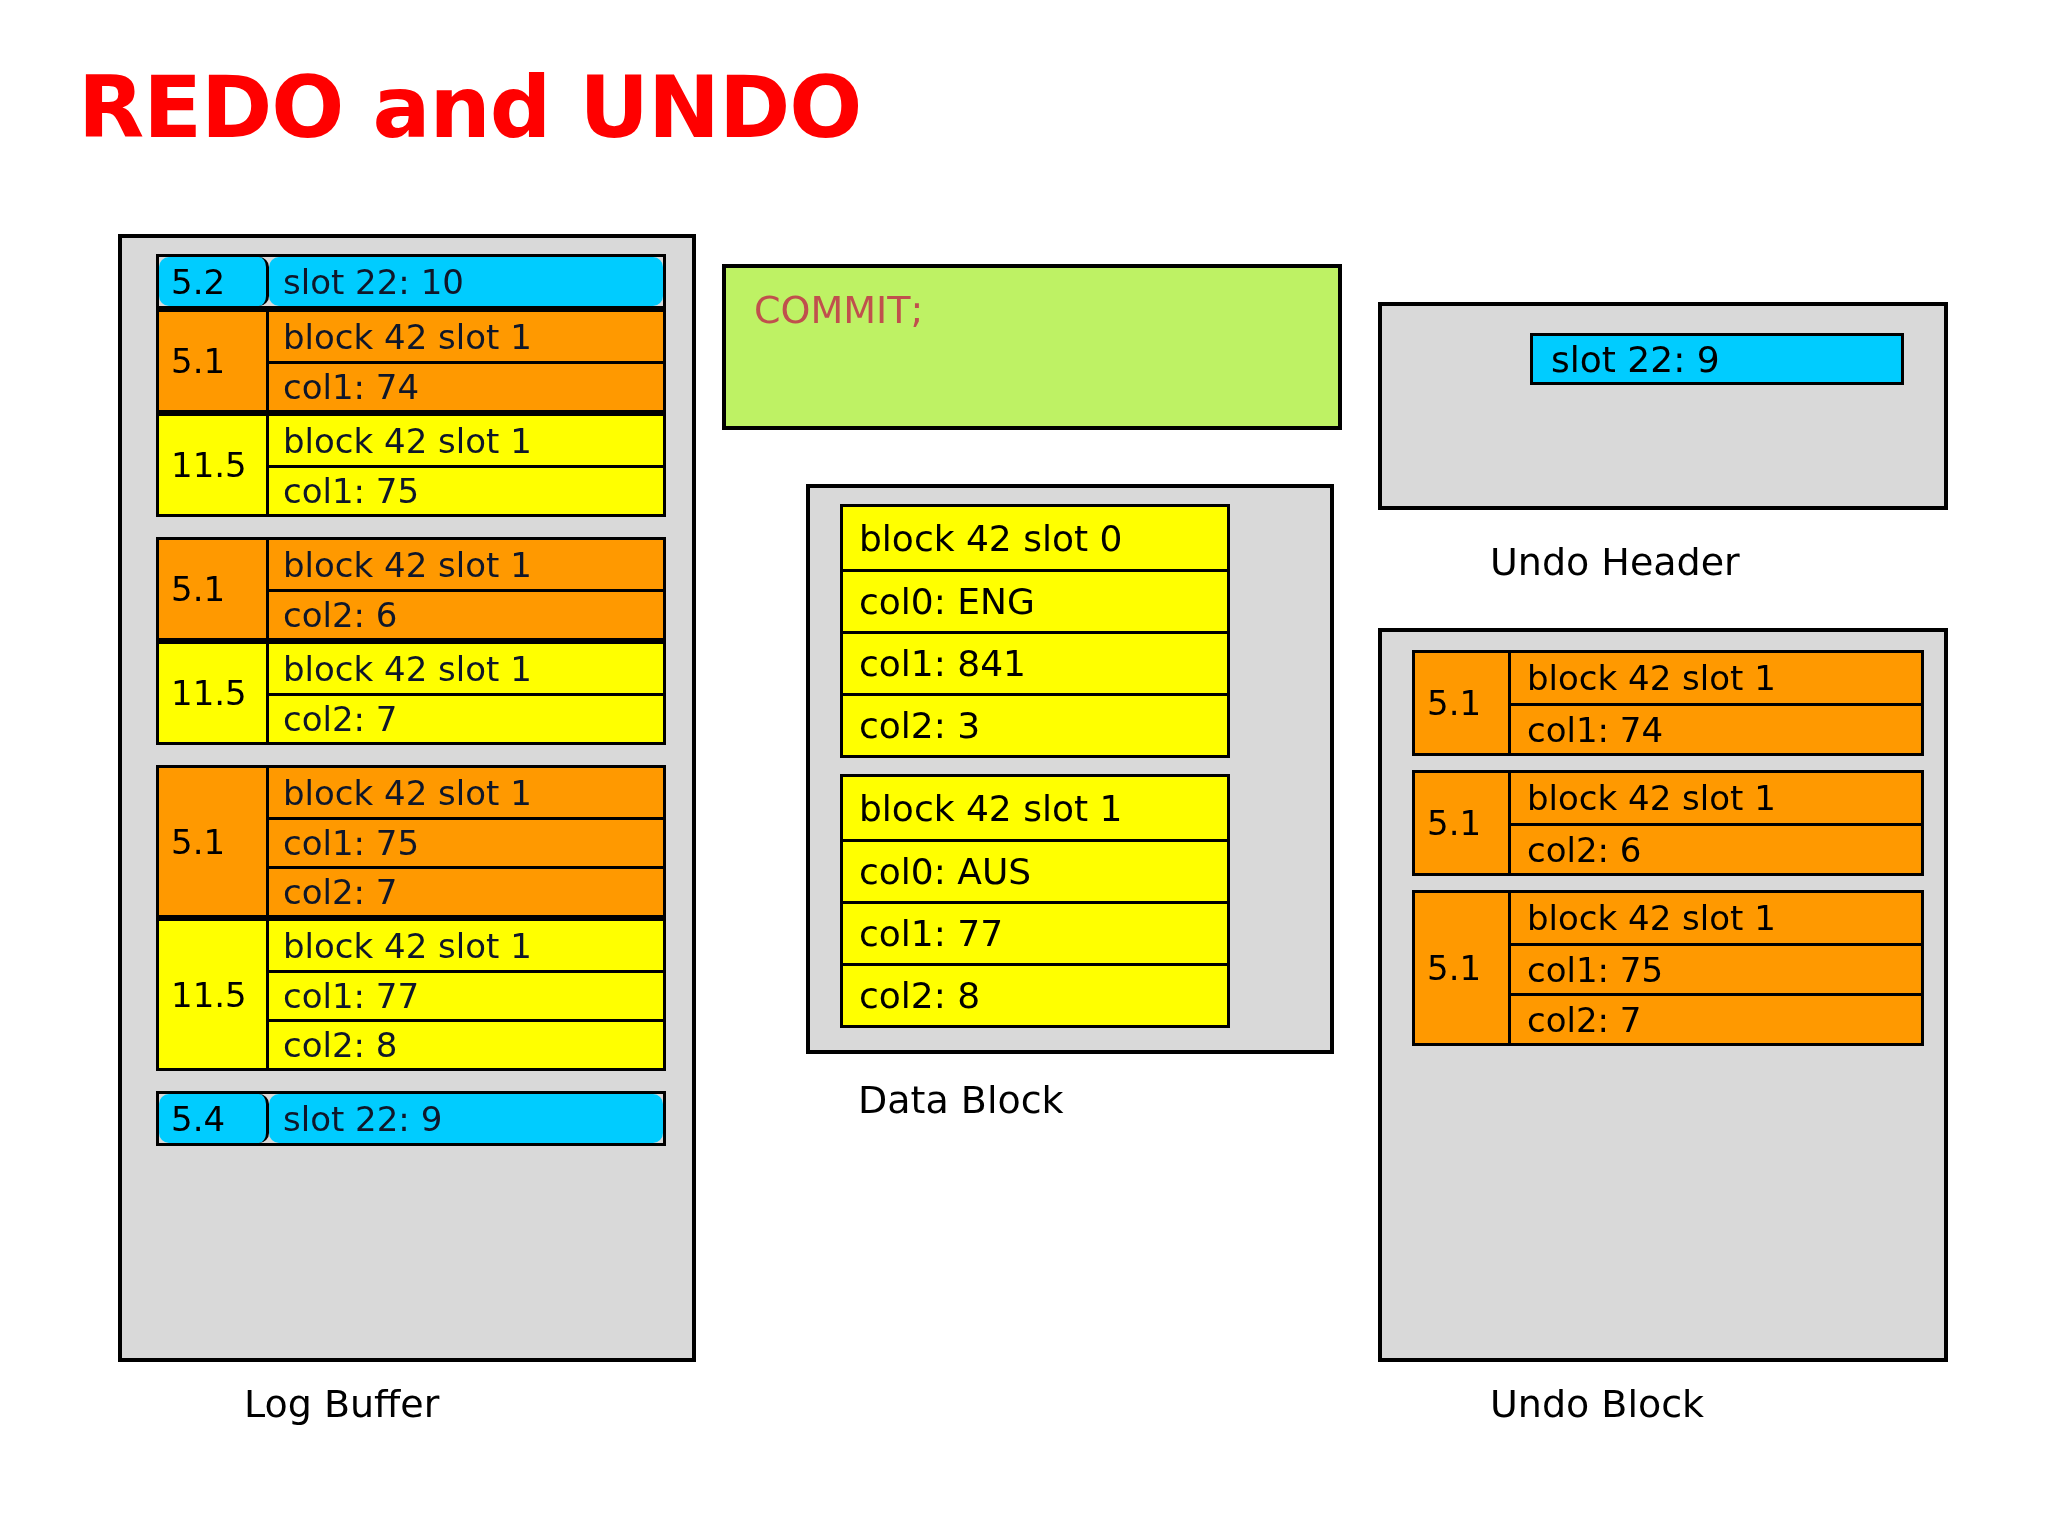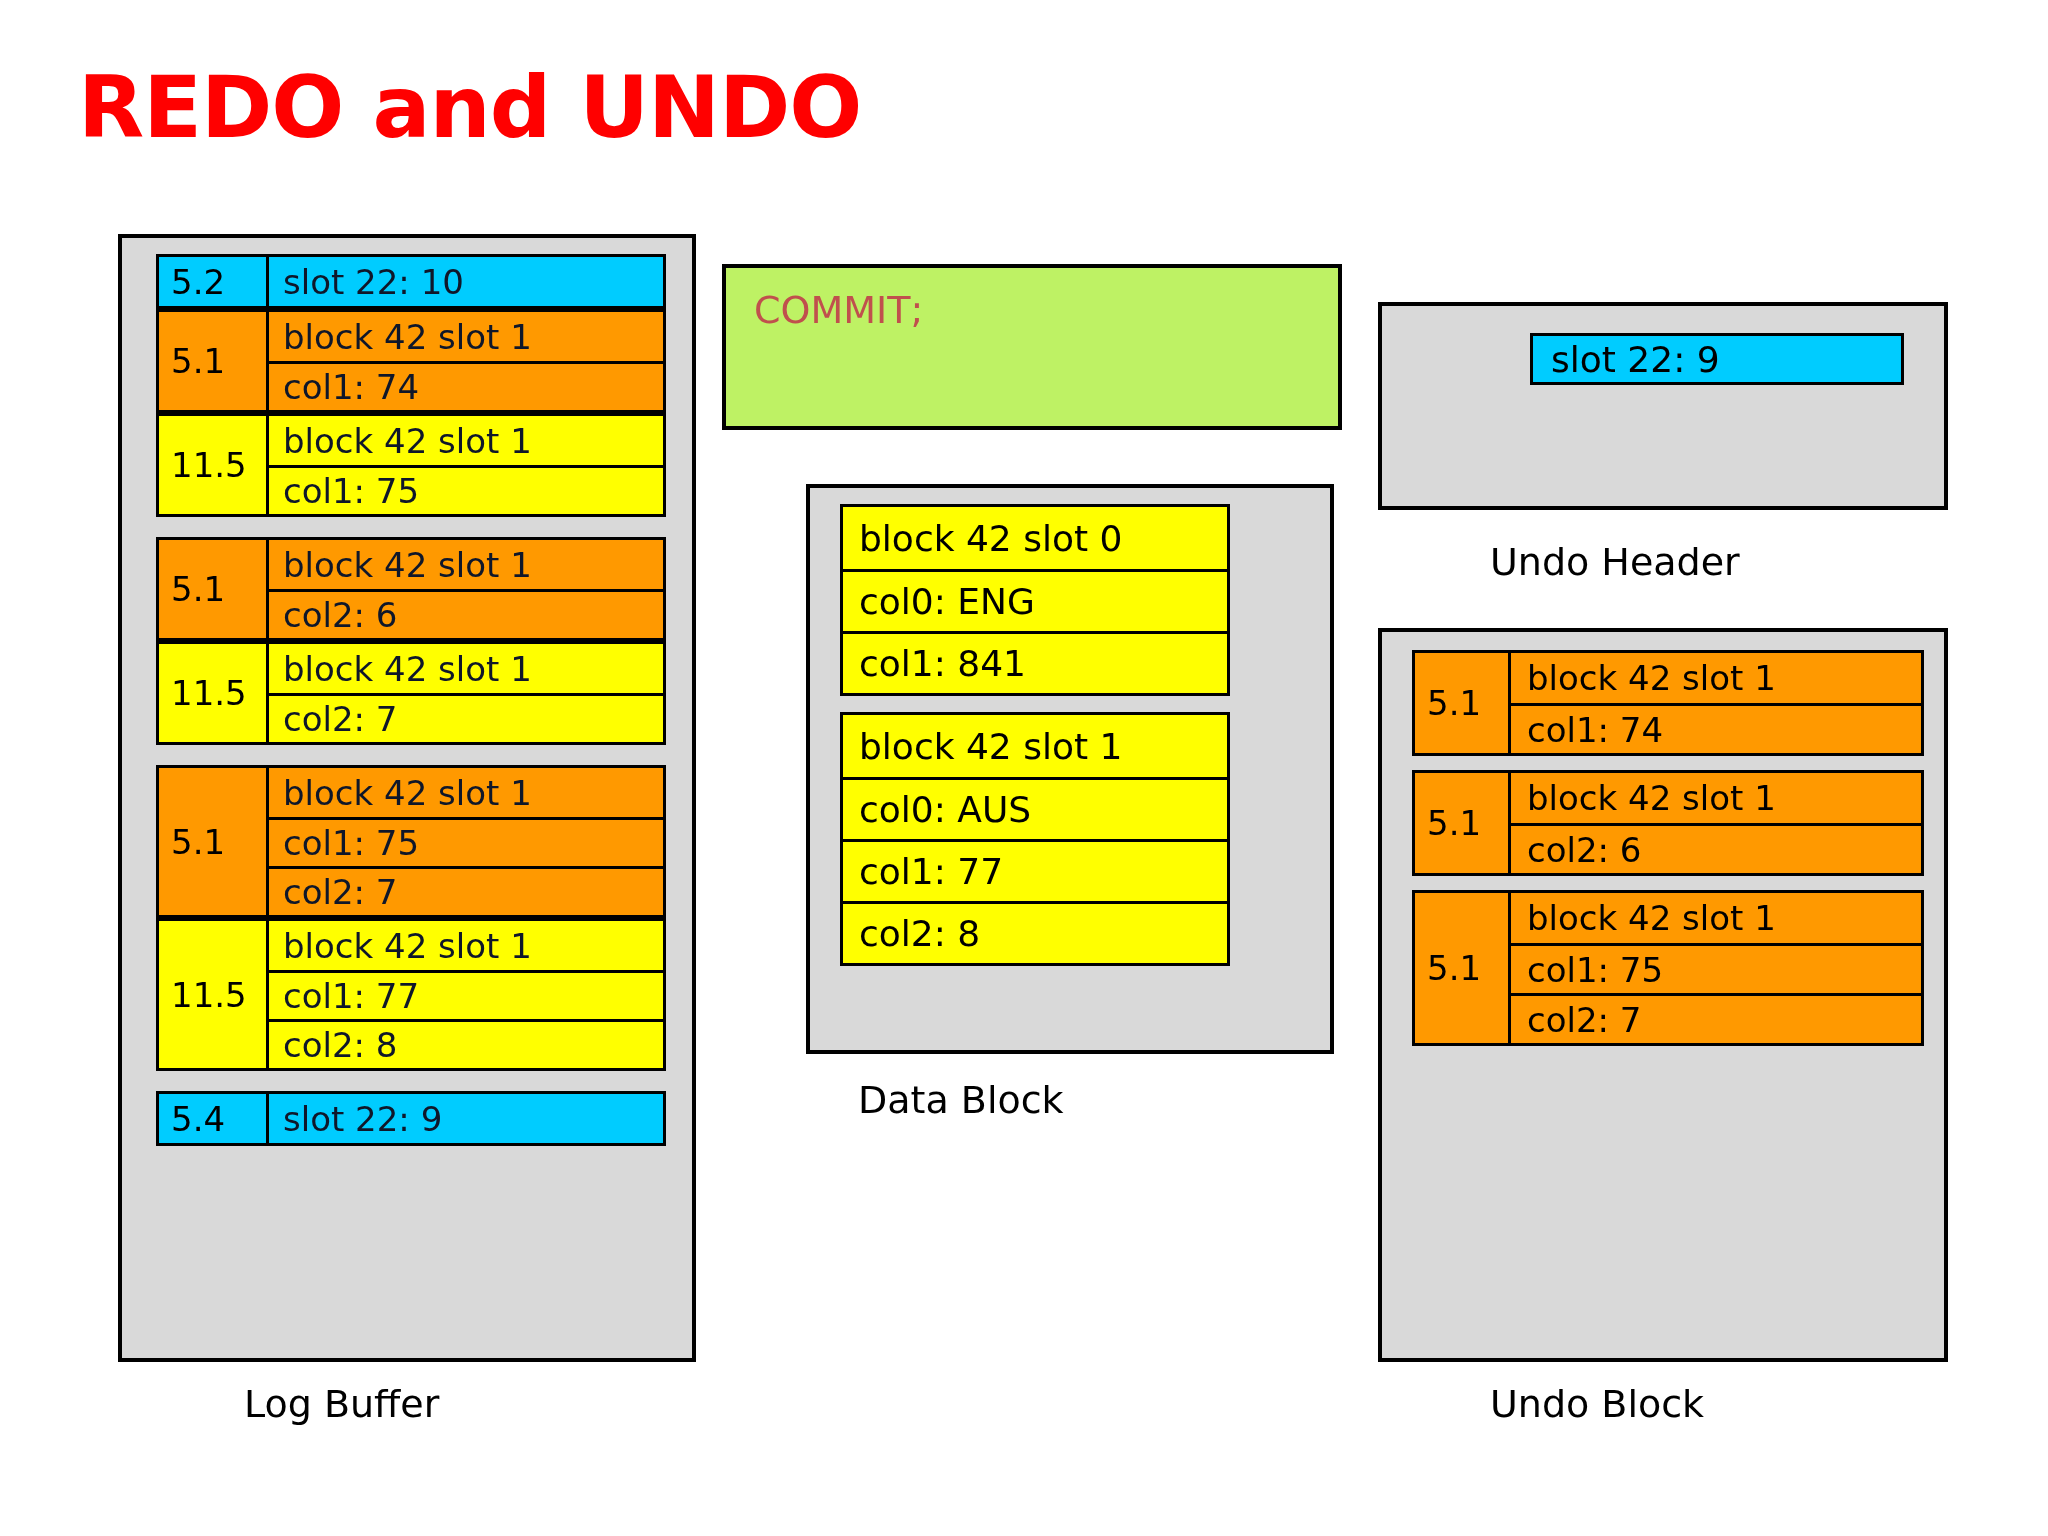--- a/index.html
+++ b/index.html
@@ -87,21 +87,21 @@
     display: flex;
     align-items: center;
     padding-left: 14px;
     box-sizing: border-box;
     font-size: 34px;
     color: #0f172a;
     white-space: nowrap;
   }
   .lb-row + .lb-row { border-top: 3px solid #000; }
 
-  .c-cyan   { background: #00ccff; }
+  .c-cyan   { background: #00ccff; border-radius: 10px; }
   .c-orange { background: #ff9900; }
   .c-yellow { background: #ffff00; }
 
   
   #commit-box {
     position: absolute;
   }
   #commit-text {
     position: absolute;
     left: 28px;
@@ -265,20 +265,21 @@
 <div class="panel-white" id="commit-box" style="left:722px; top:264px; width:620px; height:166px;">
   <div id="commit-text">COMMIT;</div>
 </div>
 
 <div class="panel" id="data-block-panel" style="left:806px; top:484px; width:528px; height:570px;">
   <div id="data-block-inner">
       <div class="db-group">
         <div class="db-row">block 42 slot 0</div>
         <div class="db-row">col0: ENG</div>
         <div class="db-row">col1: 841</div>
+        <div class="db-row">col2: 3</div>
       </div>
       <div class="db-group">
         <div class="db-row">block 42 slot 1</div>
         <div class="db-row">col0: AUS</div>
         <div class="db-row">col1: 77</div>
         <div class="db-row">col2: 8</div>
       </div>
     </div>
 </div>
 <div class="caption" style="left:858px; top:1078px;">Data Block</div>

